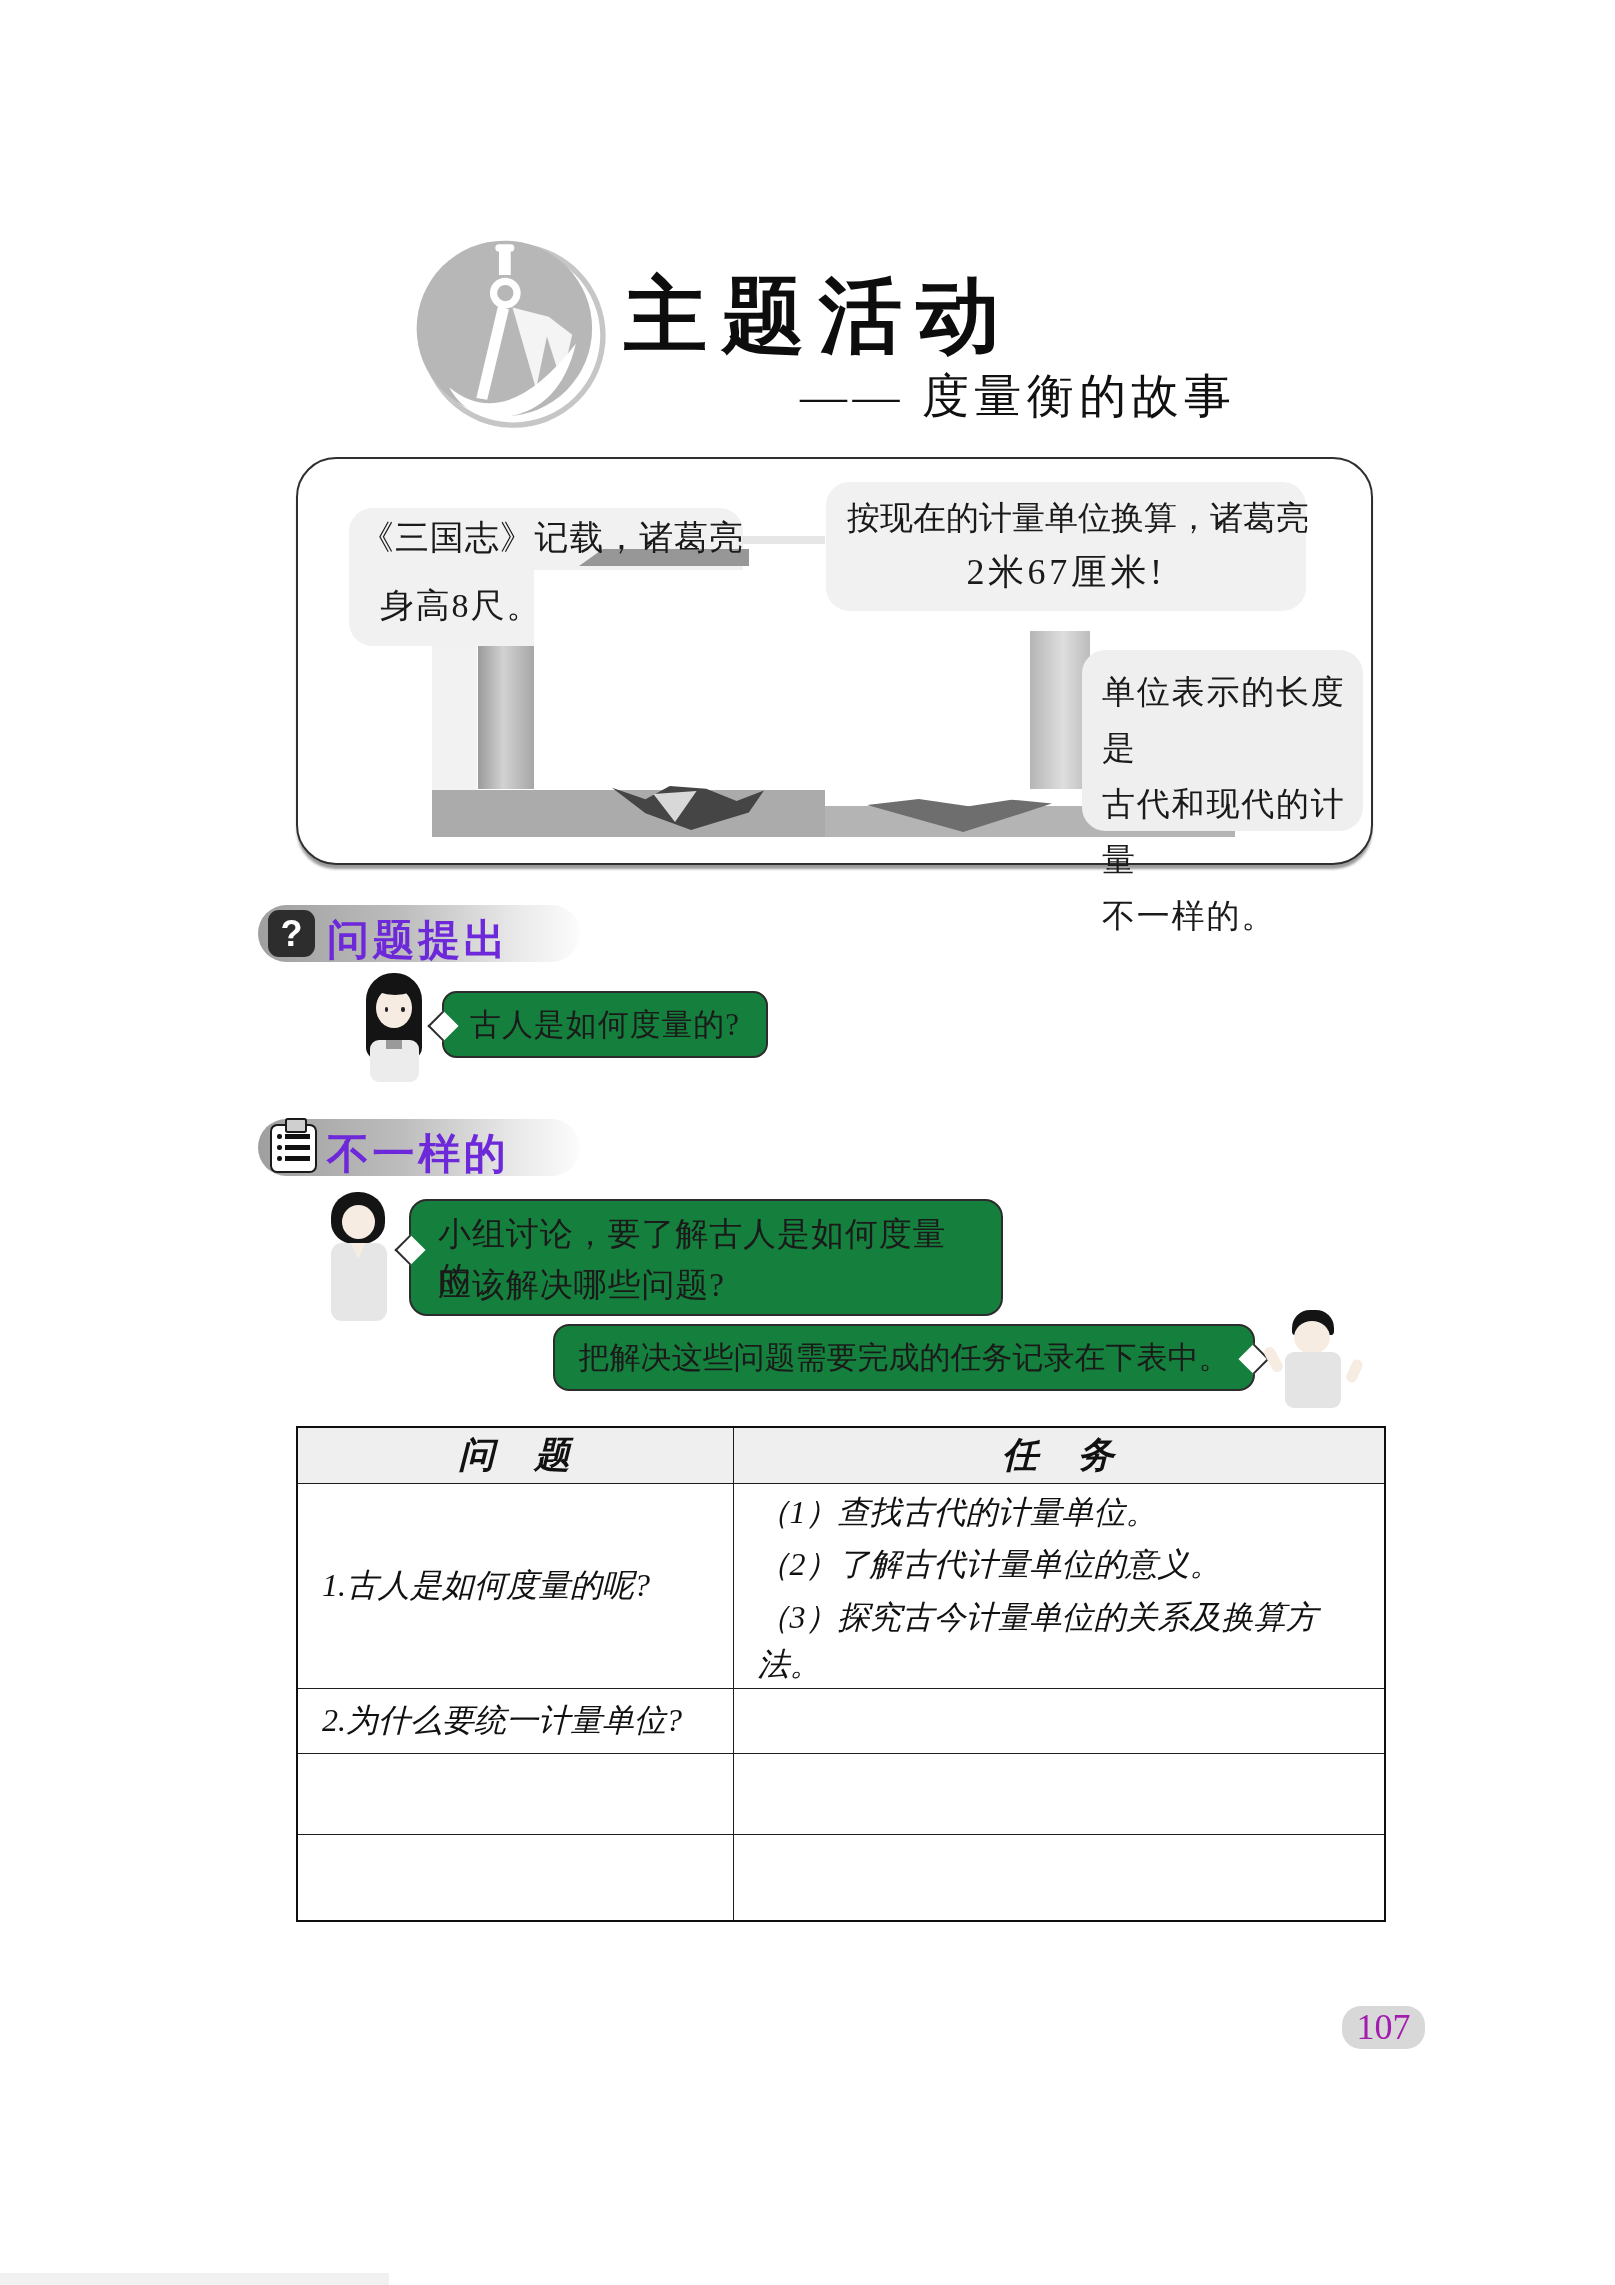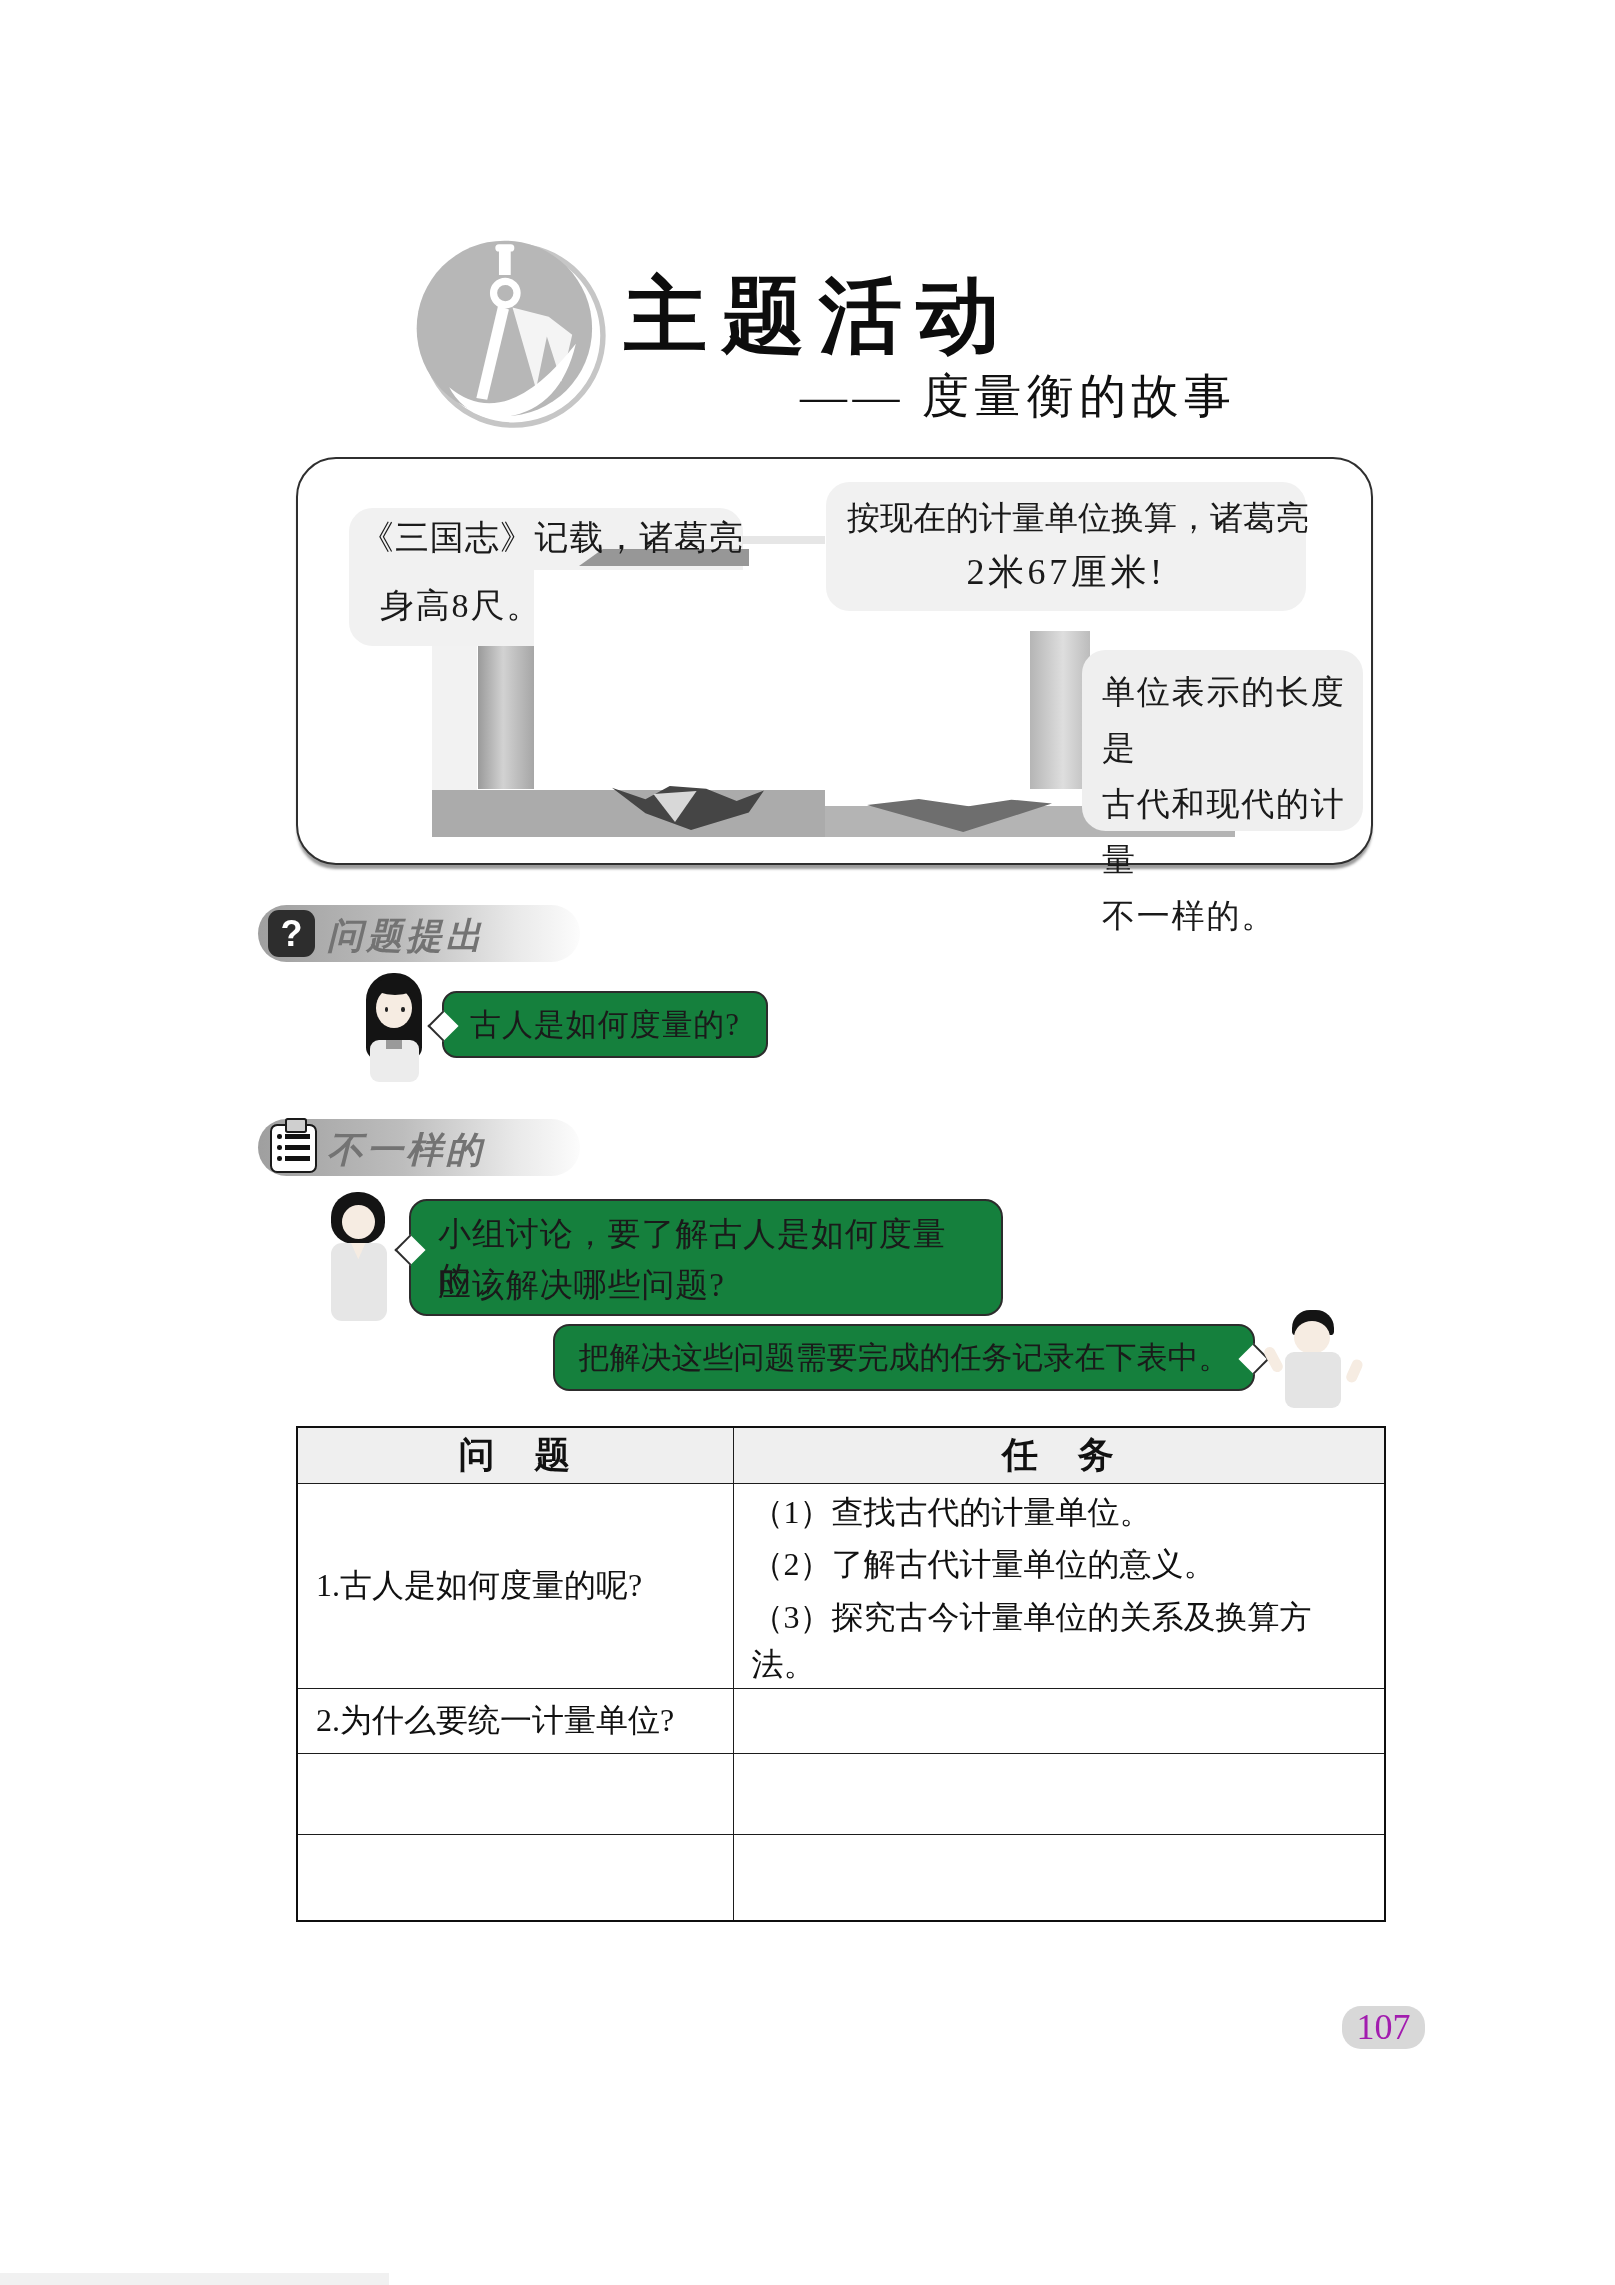--- a/index.html
+++ b/index.html
@@ -45,22 +45,22 @@
   .bub-rt-l1{left:847px;top:496px;font-size:33px;}
   .bub-rt-l2{left:826px;top:548px;width:480px;text-align:center;font-size:36px;letter-spacing:3.6px;}
   .bub-rb{left:1082px;top:650px;width:281px;height:181px;background:#efefef;border-radius:23.5px;}
   .bub-rb-text{left:1102px;top:664px;width:253px;font-size:33px;line-height:56px;letter-spacing:1.8px;}
 
   
   .pill{width:322px;height:57px;border-radius:29px;
         background:linear-gradient(90deg,#9f9f9f 0%,#bdbdbd 45%,#e9e9e9 80%,#fcfcfc 100%);}
   .pill-q{left:258px;top:905px;}
   .pill-p{left:258px;top:1119px;}
-  .pill-title{font-size:36px;font-weight:700;color:#737373;
-              font-family:"Liberation Sans",sans-serif;letter-spacing:3.6px;font-style:italic;}
+  .pill-title{font-size:42px;font-weight:700;color:#6d28d9;
+              font-family:"Liberation Sans",sans-serif;letter-spacing:3.6px;}
   .title-q{left:327px;top:912px;}
   .title-p{left:327px;top:1126px;}
   .q-icon{left:268px;top:910px;width:47px;height:47px;background:#2d2d2d;border-radius:11px;
           color:#fff;font-size:36px;font-weight:700;text-align:center;line-height:47px;
           font-family:"Liberation Sans",sans-serif;}
   .clip-icon{left:270px;top:1124px;width:47px;height:49px;background:#fff;border:2.7px solid #1a1a1a;
              border-radius:7.2px;box-sizing:border-box;}
   .clip-tab{position:absolute;left:12.7px;top:-8.1px;width:18px;height:11px;background:#cfcfcf;
             border:2.7px solid #1a1a1a;border-radius:2.7px;}
   .clip-row{position:absolute;left:5.4px;display:flex;align-items:center;gap:3.6px;width:33px;}
@@ -99,21 +99,21 @@
   .b-hair{position:absolute;left:31px;top:0;width:42px;height:25px;background:#141414;border-radius:18px 18px 3.6px 3.6px;}
   .b-face{position:absolute;left:33px;top:11px;width:36px;height:33px;background:#f6ece2;border-radius:50%;}
   .b-body{position:absolute;left:23.5px;top:42px;width:56px;height:56px;background:#e4e4e4;border-radius:9px;}
   .b-arm-l{position:absolute;left:7.2px;top:36px;width:11px;height:27px;background:#f6ece2;border-radius:5.4px;transform:rotate(-28deg);}
   .b-arm-r{position:absolute;right:1.8px;top:49px;width:11px;height:23.5px;background:#f6ece2;border-radius:5.4px;transform:rotate(24deg);}
 
   
   .task-table{left:296px;top:1426px;}
   table.tt{border-collapse:collapse;table-layout:fixed;width:1088px;
            font-size:32px;color:#111;}
-  table.tt td,table.tt th{border:1.8px solid #1d1d1d;box-sizing:border-box;padding:0 18px;}
+  table.tt td,table.tt th{border:1.8px solid #1d1d1d;box-sizing:border-box;padding:0 24px;font-style:italic;}
   table.tt{border:2.7px solid #0f0f0f;}
   th.hq{width:436px;}
   th.ht{width:652px;}
   tr.hdr{height:56px;background:#efefef;}
   tr.hdr th{font-size:36px;font-weight:700;text-align:center;
             font-family:"Liberation Sans",sans-serif;letter-spacing:1.8px;}
   tr.r1{height:146px;}
   tr.r2{height:65px;}
   tr.r3{height:100px;}
   tr.r4{height:81px;}

